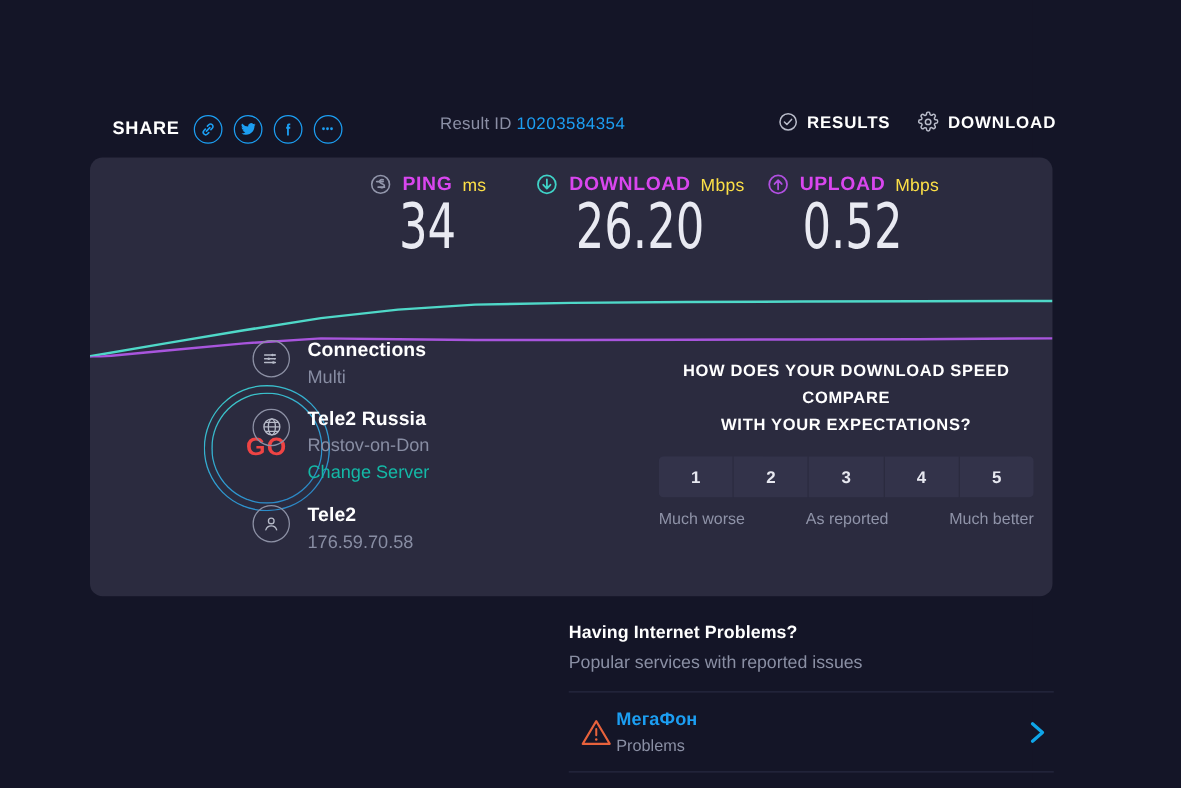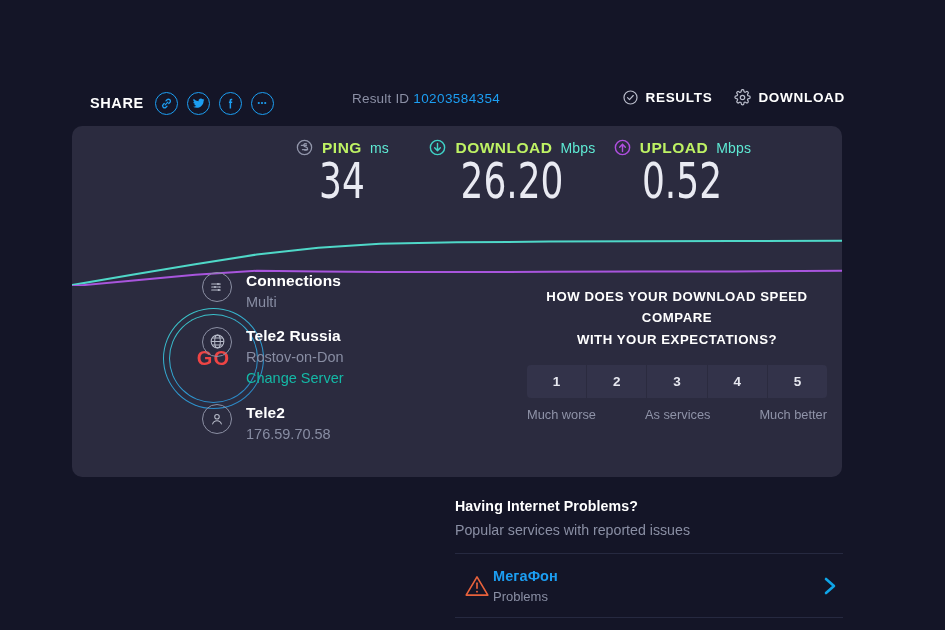--- a/index.html
+++ b/index.html
@@ -54,23 +54,23 @@
     background: #2b2b3f; border-radius: 10px; overflow: hidden;
   }
 
   .metrics { position: absolute; left: 0; top: 0; width: 770px; height: 100px; }
   .metric { position: absolute; top: 12px; }
   .metric-head {
     display: flex; align-items: center; gap: 8px; justify-content: center;
   }
   .m-ico { width: 19px; height: 19px; display: flex; }
   .m-name {
-    font-size: 15.5px; font-weight: bold; color: #bef264; letter-spacing: .5px;
-  }
-  .m-unit { font-size: 14px; color: #5eead4; letter-spacing: .2px; }
+    font-size: 15.5px; font-weight: bold; color: #d946ef; letter-spacing: .5px;
+  }
+  .m-unit { font-size: 14px; color: #fde047; letter-spacing: .2px; }
   .m-val {
     margin-top: -2px; text-align: center;
     font-family: "DejaVu Sans Condensed", "Liberation Sans Narrow", "Liberation Sans", sans-serif;
     font-size: 50px; font-weight: 300; color: #e9eaf2;
     letter-spacing: 0px; line-height: 1.05;
     transform: scaleX(.8); transform-origin: center;
   }
   #metric-ping   { left: 160px; width: 220px; }
   #metric-dl     { left: 330px; width: 220px; }
   #metric-ul     { left: 500px; width: 220px; }
@@ -339,21 +339,21 @@
       </div>
       <div class="rating">
         <div class="rate-btn">1</div>
         <div class="rate-btn">2</div>
         <div class="rate-btn">3</div>
         <div class="rate-btn">4</div>
         <div class="rate-btn">5</div>
       </div>
       <div class="rate-labels">
         <span>Much worse</span>
-        <span>As services</span>
+        <span>As reported</span>
         <span>Much better</span>
       </div>
     </div>
   </div>
 
   <div class="problems">
     <div class="prob-title">Having Internet Problems?</div>
     <div class="prob-sub">Popular services with reported issues</div>
 
     <div class="prob-list">

